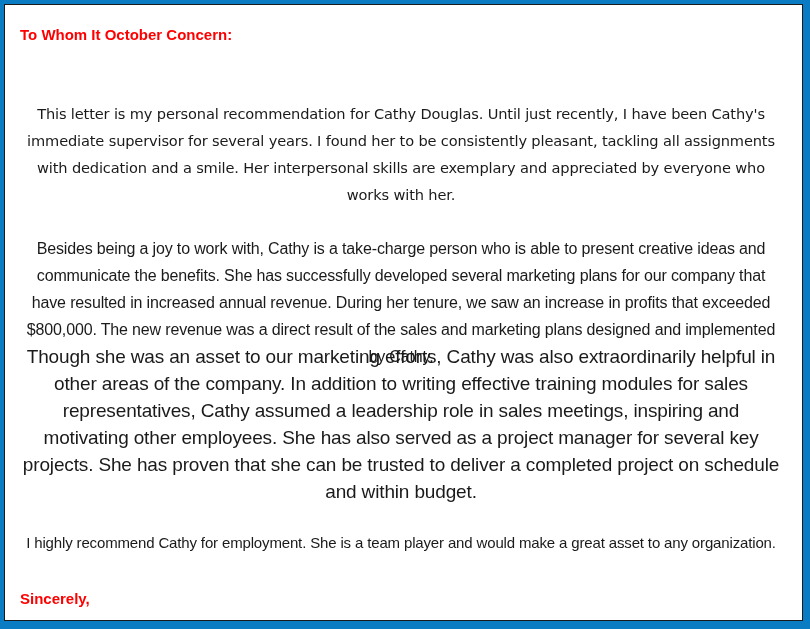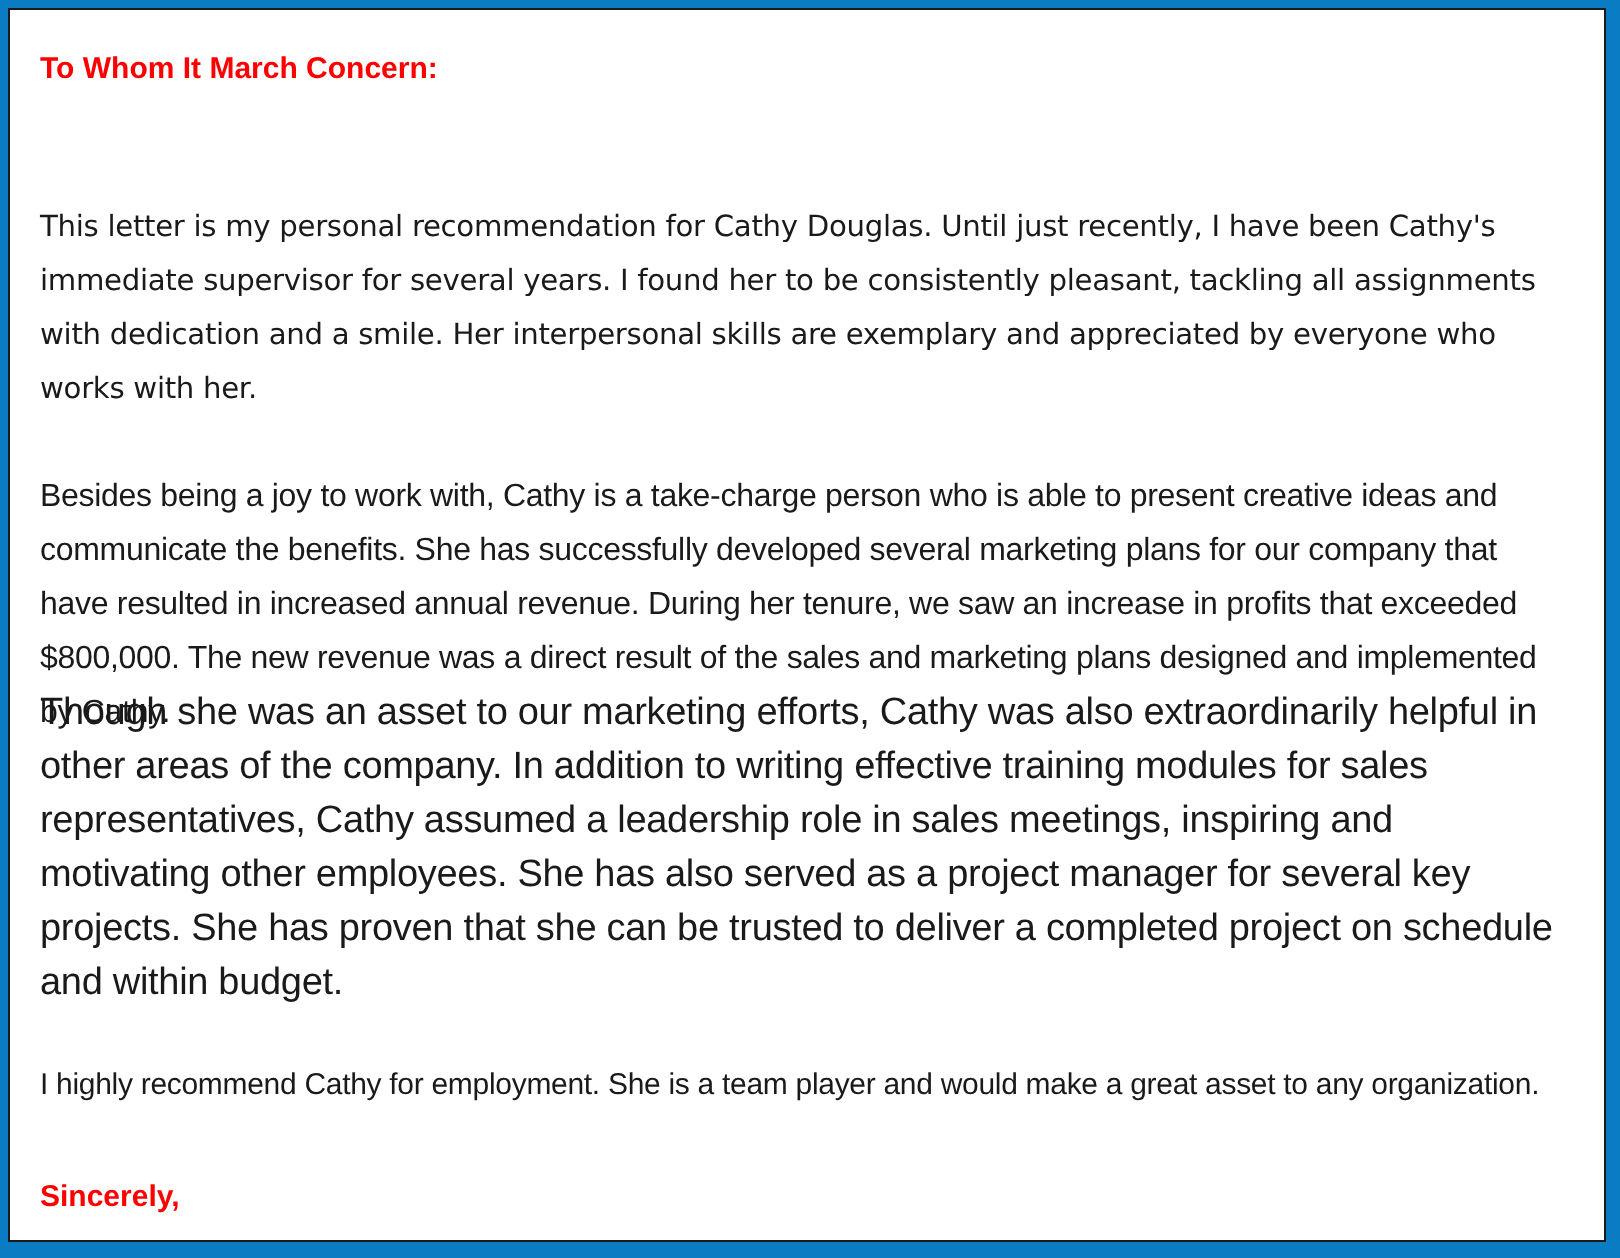--- a/index.html
+++ b/index.html
@@ -22,39 +22,39 @@
       color: #1a1a1a;
       font-size: 14.6px;
       line-height: 27px;
     }
     .salutation {
       position: absolute; top: 20px; left: 0;
       color: #ff0000; font-weight: bold;
       font-size: 15px; line-height: 20px;
       font-family: "Liberation Sans", sans-serif;
     }
-    .para { position: absolute; left: 0; right: 0; margin: 0; letter-spacing: -0.15px; }
+    .para { position: absolute; left: 0; right: 0; margin: 0; letter-spacing: -0.15px; text-align: center; }
     .p1 { top: 95px; }
     .p2 { top: 230px; }
     .p3 { top: 338px; font-family: "Liberation Sans", sans-serif; font-size: 19px; }
     .p4 { top: 524px; font-family: "Liberation Sans", sans-serif; font-size: 15px; }
     .p2 { font-family: Liberation Sans, sans-serif; font-size: 16px; }
     .closing {
       position: absolute; top: 584px; left: 0;
       color: #ff0000; font-weight: bold;
       font-size: 15px; line-height: 20px;
       font-family: "Liberation Sans", sans-serif;
       text-align: center;
     }
   </style>
 </head>
 <body>
 
 <div class="frame">
   <div class="letter">
-    <div class="salutation">To Whom It March Concern:</div>
+    <div class="salutation">To Whom It October Concern:</div>
     <p class="para p1">This letter is my personal recommendation for Cathy Douglas. Until just recently, I have been Cathy's immediate supervisor for several years. I found her to be consistently pleasant, tackling all assignments with dedication and a smile. Her interpersonal skills are exemplary and appreciated by everyone who works with her.</p>
     <p class="para p2">Besides being a joy to work with, Cathy is a take-charge person who is able to present creative ideas and communicate the benefits. She has successfully developed several marketing plans for our company that have resulted in increased annual revenue. During her tenure, we saw an increase in profits that exceeded $800,000. The new revenue was a direct result of the sales and marketing plans designed and implemented by Cathy.</p>
     <p class="para p3">Though she was an asset to our marketing efforts, Cathy was also extraordinarily helpful in other areas of the company. In addition to writing effective training modules for sales representatives, Cathy assumed a leadership role in sales meetings, inspiring and motivating other employees. She has also served as a project manager for several key projects. She has proven that she can be trusted to deliver a completed project on schedule and within budget.</p>
     <p class="para p4">I highly recommend Cathy for employment. She is a team player and would make a great asset to any organization.</p>
     <div class="closing">Sincerely,</div>
   </div>
 </div>
 
 </body></html>

